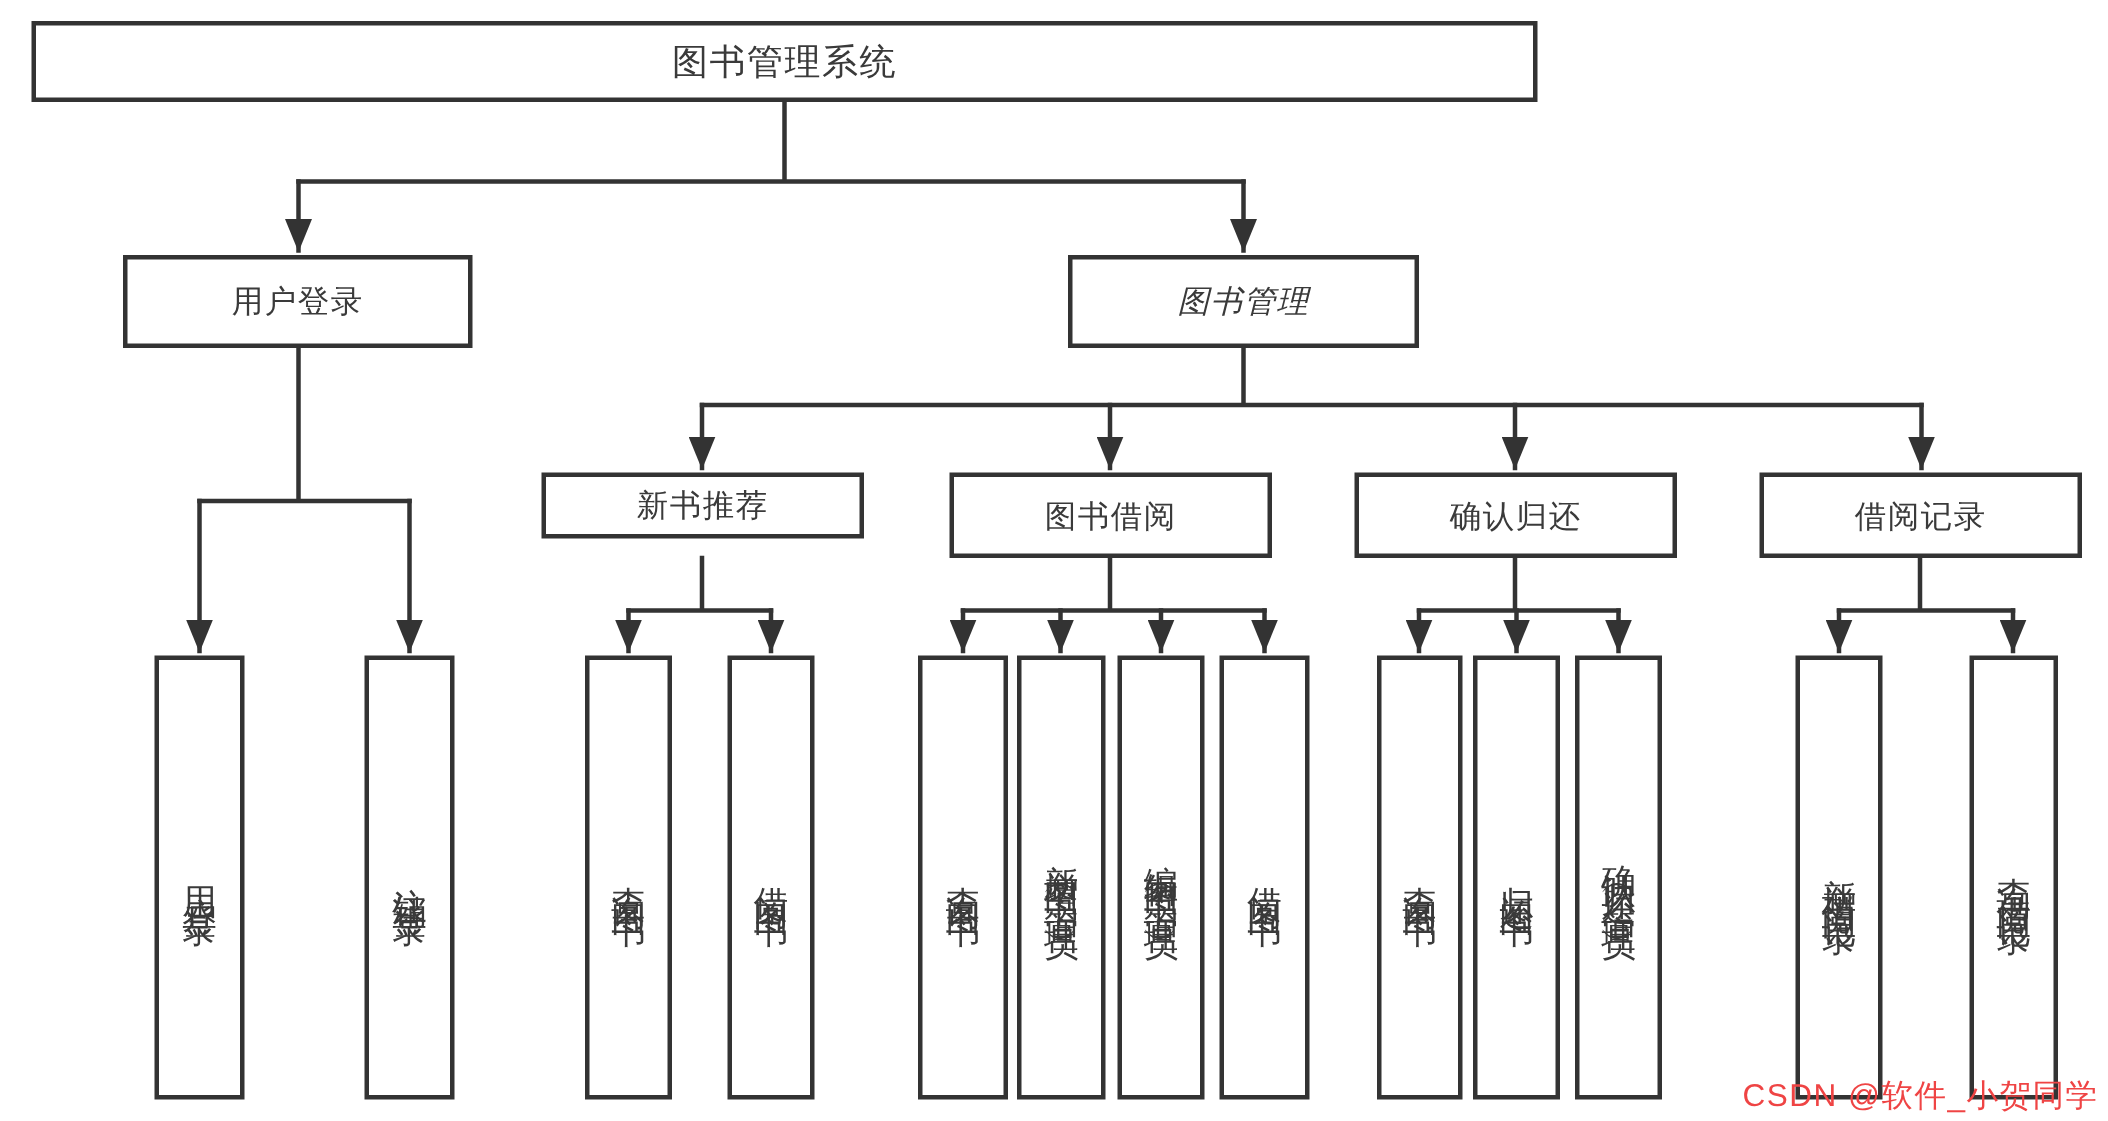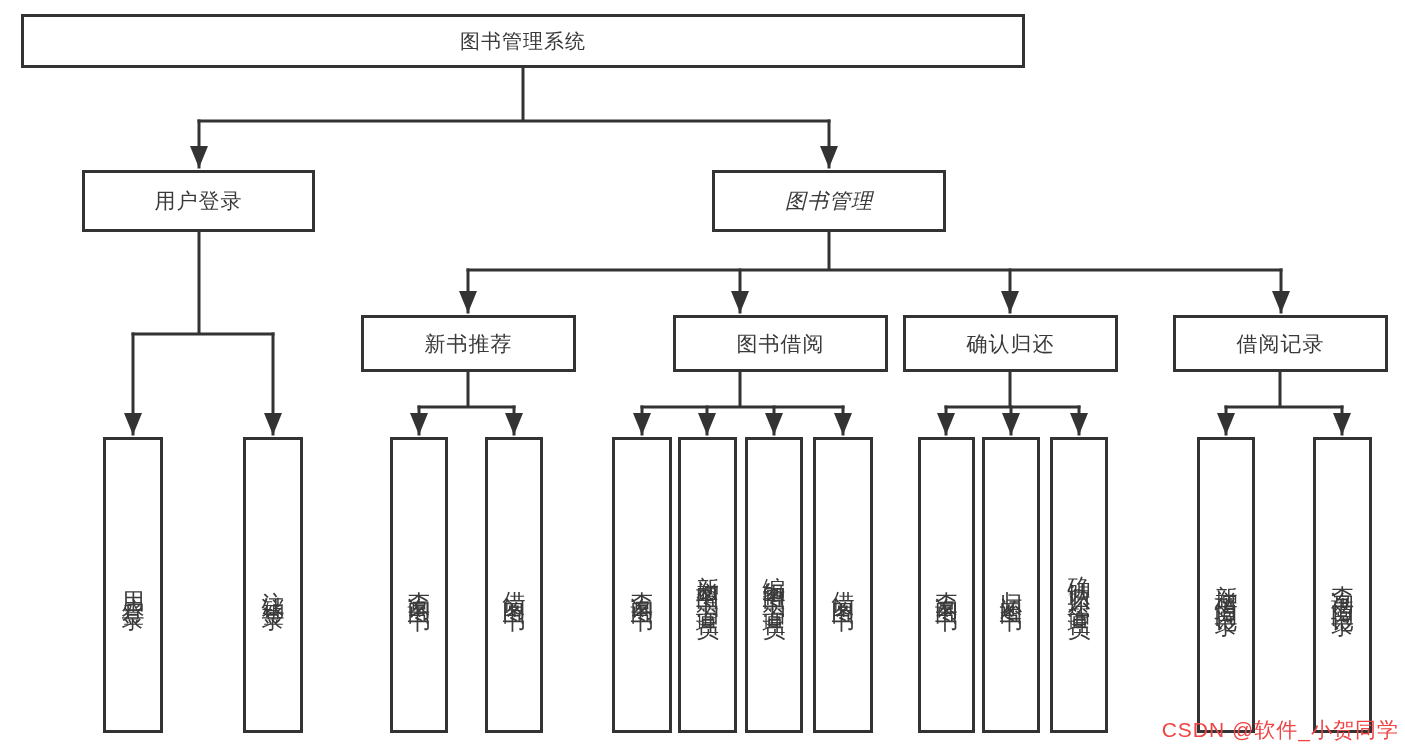--- a/index.html
+++ b/index.html
@@ -32,21 +32,21 @@
     display: flex;
     align-items: center;
     justify-content: center;
     text-align: center;
   }
   .hnode {
     font-size: 21px;
     letter-spacing: 1px;
   }
   .root-node {
-    font-size: 20px;
+    font-size: 24px;
   }
   .vnode {
     font-size: 23px;
   }
   .vnode .vtext {
     writing-mode: vertical-rl;
     text-orientation: mixed;
     letter-spacing: 6px;
     line-height: 1;
     white-space: nowrap;
@@ -113,24 +113,24 @@
     <span>图书管理系统</span>
   </div>
 
   <div class="node hnode" style="left:82px; top:170px; width:233px; height:62px;">
     <span>用户登录</span>
   </div>
   <div class="node hnode" style="left:712px; top:170px; width:234px; height:62px;font-style:italic;">
     <span>图书管理</span>
   </div>
 
-  <div class="node hnode" style="left:361px; top:315px; width:215px; height:57px;">
+  <div class="node hnode" style="left:361px; top:315px; width:215px; height:44px;">
     <span>新书推荐</span>
   </div>
-  <div class="node hnode" style="left:633px; top:315px; width:215px; height:57px;margin-left:40px;">
+  <div class="node hnode" style="left:633px; top:315px; width:215px; height:57px;">
     <span>图书借阅</span>
   </div>
   <div class="node hnode" style="left:903px; top:315px; width:215px; height:57px;">
     <span>确认归还</span>
   </div>
   <div class="node hnode" style="left:1173px; top:315px; width:215px; height:57px;">
     <span>借阅记录</span>
   </div>
 
   <div class="node vnode" style="left:103px; top:437px; width:60px; height:296px;">

